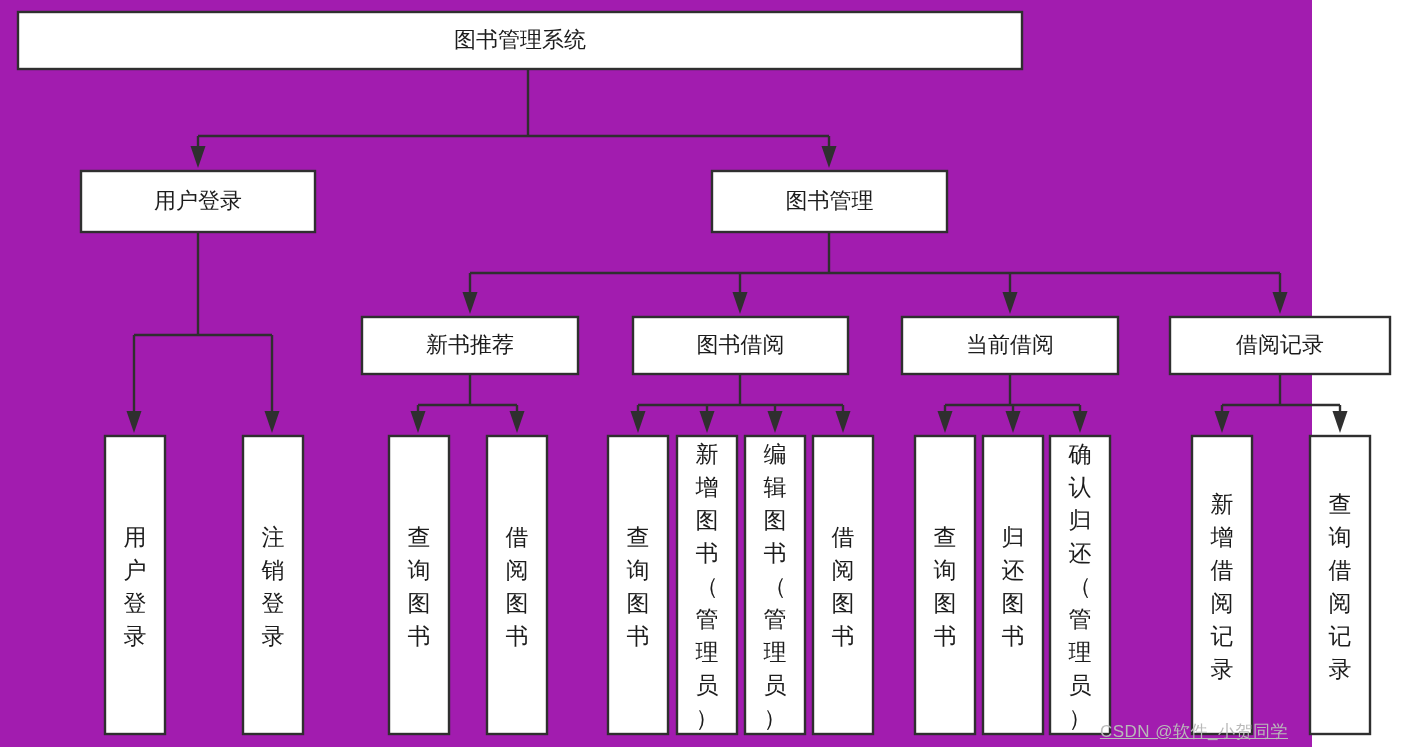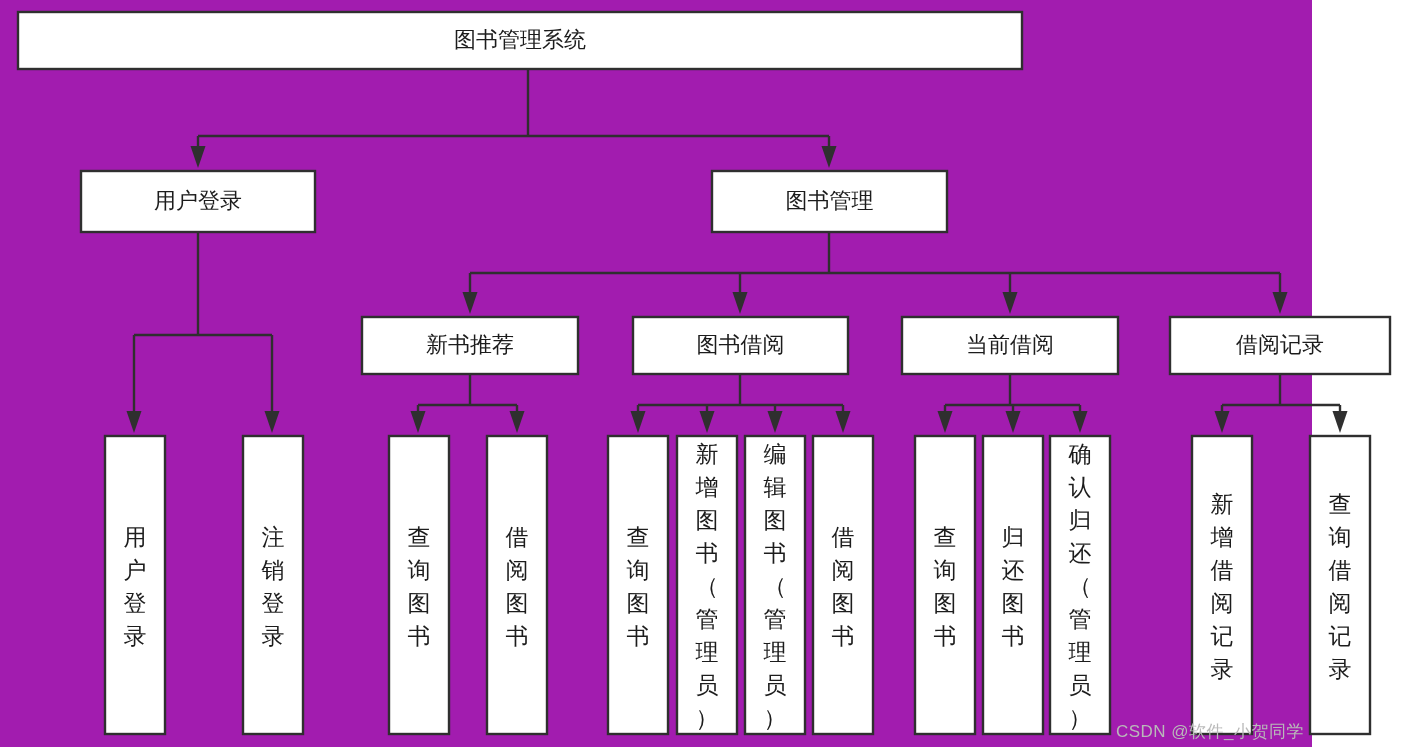--- a/index.html
+++ b/index.html
@@ -51,28 +51,29 @@
     dominant-baseline: middle;
   }
   .node-label-vert {
     fill: #1c1c1c;
     font-family: "Liberation Sans", sans-serif;
     font-size: 23px;
     text-anchor: middle;
   }
   .watermark {
     position: absolute;
-    right: 8px;
+    right: 24px;
     bottom: 4px;
     font-family: "Liberation Sans", sans-serif;
     font-size: 17px;
     color: #b9b9b9;
     letter-spacing: 0.5px;
     white-space: nowrap;
     user-select: none;
+    text-decoration: underline;
   }
 </style>
 </head>
 <body>
 
 <div id="diagram-root">
   <svg id="tree-svg" viewBox="0 0 1405 747">
     <g id="connectors-layer">
         <g>
           <path class="connector" d="M 528 69 L 528 136"></path>

